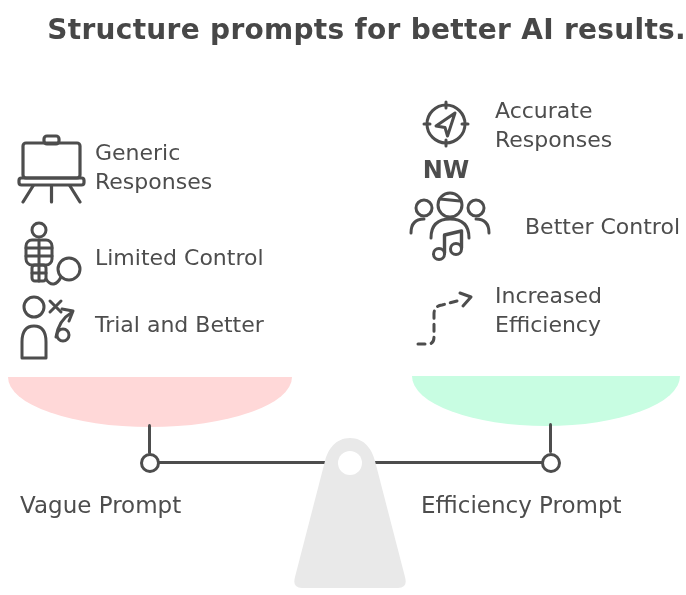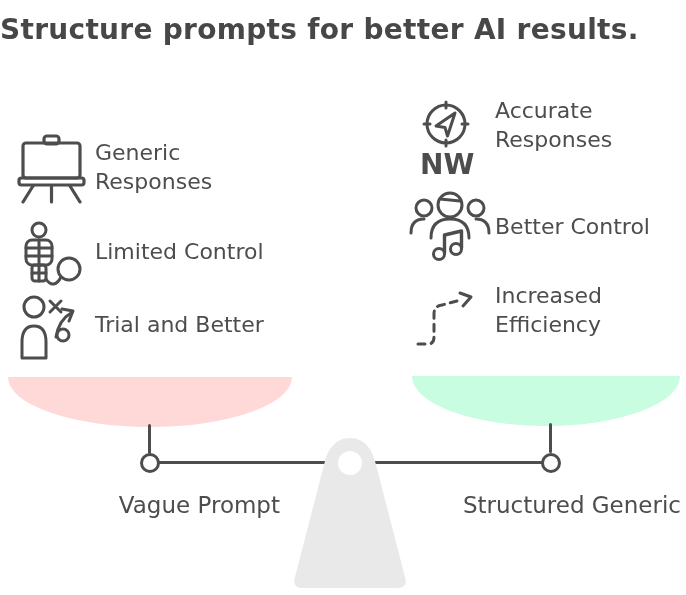--- a/index.html
+++ b/index.html
@@ -5,49 +5,49 @@
   html,body{margin:0;padding:0;}
   body{
     width:686px;height:595px;position:relative;overflow:hidden;
     background:#ffffff;
     font-family:"DejaVu Sans","Liberation Sans",sans-serif;
     color:var(--ink,#4d4d4d);
   }
   .abs{position:absolute;}
   
   .title{
-    left:0;right:0;top:13px;text-align:left;
+    left:0;right:0;top:13px;text-align:right;
     font-size:28px;font-weight:bold;letter-spacing:.3px;
     color:var(--title-ink,#474747);
   }
   
   .icon-box svg{display:block;}
   .icon-box{color:var(--ink,#4d4d4d);}
   .item-label{
     font-size:22px;line-height:1.33;color:var(--ink,#4d4d4d);
   }
   .compass-caption{
-    font-size:28px;font-weight:600;text-align:center;width:52px;
-    color:var(--ink,#4d4d4d);margin-top:0px;
+    font-size:24px;font-weight:600;text-align:center;width:52px;
+    color:var(--ink,#4d4d4d);margin-top:8px;
   }
   
   .pan{
     height:50px;
     border-radius:0 0 50% 50% / 0 0 100% 100%;
   }
   .pan-left{left:8px;top:377px;width:284px;background:var(--pan-pink,#ffd8d8);}
   .pan-right{left:412px;top:376px;width:268px;background:var(--pan-green,#c8fde2);}
   .hanger{width:3px;height:30px;background:var(--ink,#4d4d4d);border-radius:2px;}
   .beam{left:150px;top:461px;width:401px;height:3px;background:var(--ink,#4d4d4d);border-radius:2px;}
   .pivot{
     box-sizing:border-box;width:20px;height:20px;border-radius:50%;
     border:3px solid var(--ink,#4d4d4d);background:#ffffff;
   }
   .scale-label{
-    top:492px;width:260px;text-align:right;
+    top:492px;width:260px;text-align:left;
     font-size:23px;color:var(--ink,#4d4d4d);
   }
 </style>
 </head>
 <body>
 
 <div class="abs title">Structure prompts for better AI results.</div>
 
 <div>
 
@@ -65,21 +65,21 @@
     <svg width="70" height="78" viewBox="0 0 70 78" fill="none" stroke="currentColor" stroke-width="3" stroke-linecap="round" stroke-linejoin="round">
       <circle cx="23" cy="9" r="7"></circle>
       <rect x="10" y="19" width="26" height="25" rx="6"></rect>
       <path d="M10 27 H36 M10 35 H36 M23 19 V44"></path>
       <rect x="16" y="44" width="14" height="16" rx="3"></rect>
       <path d="M16 52 H30 M23 44 V60"></path>
       <path d="M30 58 C35 66 41 64 45 56"></path>
       <circle cx="53" cy="48" r="11"></circle>
     </svg>
   </div>
-  <div class="abs item-label" style="left:95px;top:237px;width:200px;">Limited Control</div>
+  <div class="abs item-label" style="left:95px;top:243px;width:200px;">Limited Control</div>
 
   <div class="abs icon-box" style="left:16px;top:292px;">
     <svg width="72" height="78" viewBox="0 0 72 78" fill="none" stroke="currentColor" stroke-width="3" stroke-linecap="round" stroke-linejoin="round">
       <circle cx="18" cy="15" r="10"></circle>
       <path d="M34 9 L45 20 M45 9 L34 20"></path>
       <path d="M40 45 C42 33 48 25 55 21"></path>
       <path d="M46 17 L57 19 L53 29"></path>
       <circle cx="47" cy="43" r="6"></circle>
       <path d="M6 66 L6 50 Q6 34 18 34 Q30 34 30 50 L30 66 Z"></path>
     </svg>
@@ -107,21 +107,21 @@
       <path d="M3 45 Q3 31 16 31"></path>
       <path d="M68 31 Q81 31 81 45"></path>
       <circle cx="42" cy="17" r="12"></circle>
       <path d="M32 11 L52 13"></path>
       <path d="M23 50 Q23 31 42 31 Q61 31 61 50"></path>
       <path d="M36.5 65 V47 L53.5 43 V60" stroke-width="3.4"></path>
       <circle cx="31" cy="66" r="5.5" fill="#ffffff"></circle>
       <circle cx="48" cy="61" r="5.5" fill="#ffffff"></circle>
     </svg>
   </div>
-  <div class="abs item-label" style="left:495px;top:212px;width:185px;">Better Control</div>
+  <div class="abs item-label" style="left:495px;top:212px;width:185px;text-align:right;">Better Control</div>
 
   <div class="abs icon-box" style="left:415px;top:286px;">
     <svg width="66" height="64" viewBox="0 0 66 64" fill="none" stroke="currentColor" stroke-width="3" stroke-linecap="round" stroke-linejoin="round">
       <path d="M3 58 H13 Q19 58 19 51 V28 Q19 20 27 19 L42 15" stroke-dasharray="7 6"></path>
       <path d="M45 7 L56 11 L48 20"></path>
     </svg>
   </div>
   <div class="abs item-label" style="left:495px;top:281px;width:185px;">Increased Efficiency</div>
 
 </div>
@@ -139,14 +139,14 @@
   <div class="abs pivot" style="left:541px;top:453px;"></div>
 
   <div class="abs" style="left:280px;top:430px;">
     <svg width="140" height="165" viewBox="0 0 140 165">
       <path d="M70 8 C56 8 48 19 45 31 L15 147 Q12 158 22 158 L118 158 Q128 158 125 147 L95 31 C92 19 84 8 70 8 Z" fill="var(--fulcrum-gray,#e9e9e9)"></path>
       <circle cx="70" cy="33" r="12" fill="#ffffff"></circle>
     </svg>
   </div>
 
   <div class="abs scale-label" style="left:20px;">Vague Prompt</div>
-  <div class="abs scale-label" style="left:421px;">Structured Generic</div>
+  <div class="abs scale-label" style="left:421px;">Efficiency Prompt</div>
 </div>
 
 </body></html>

